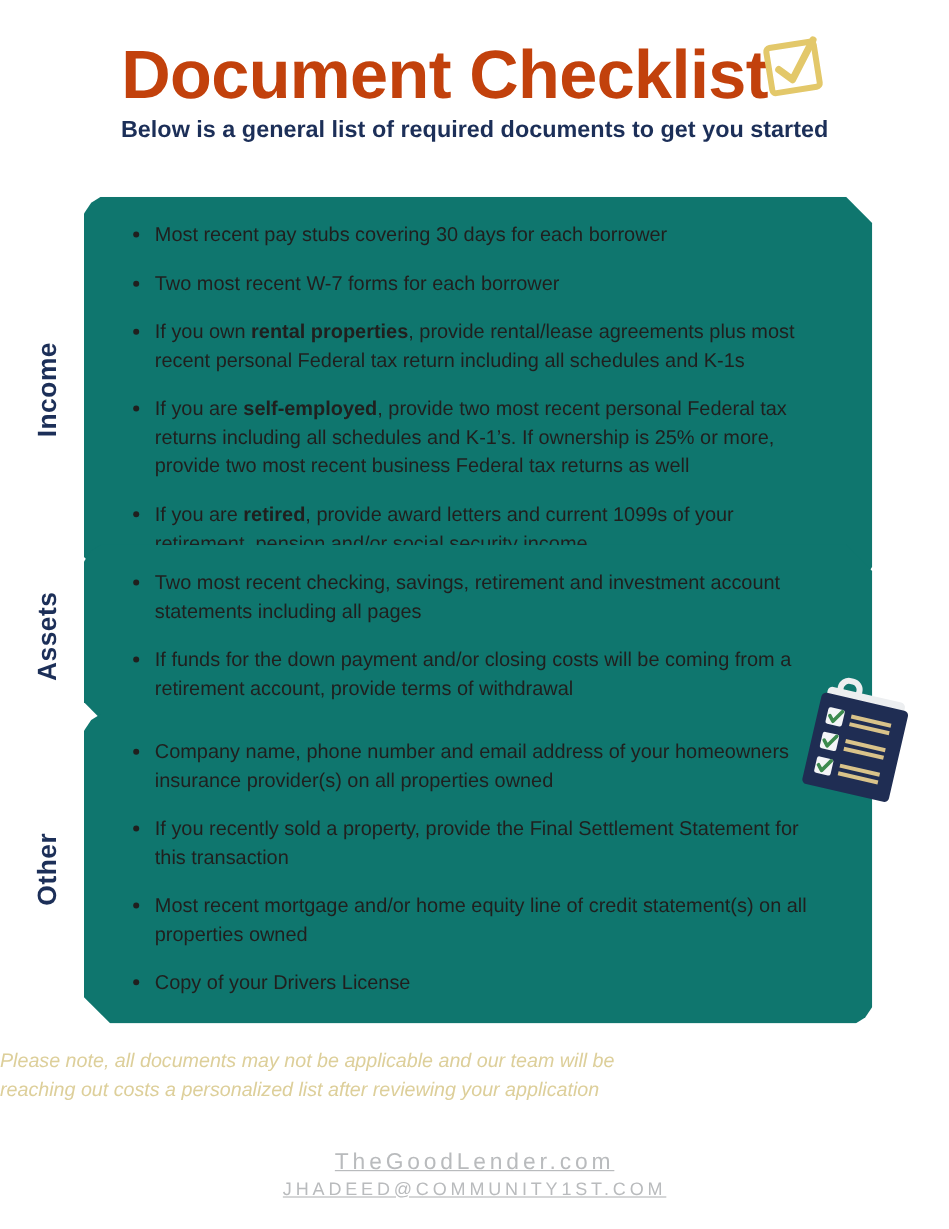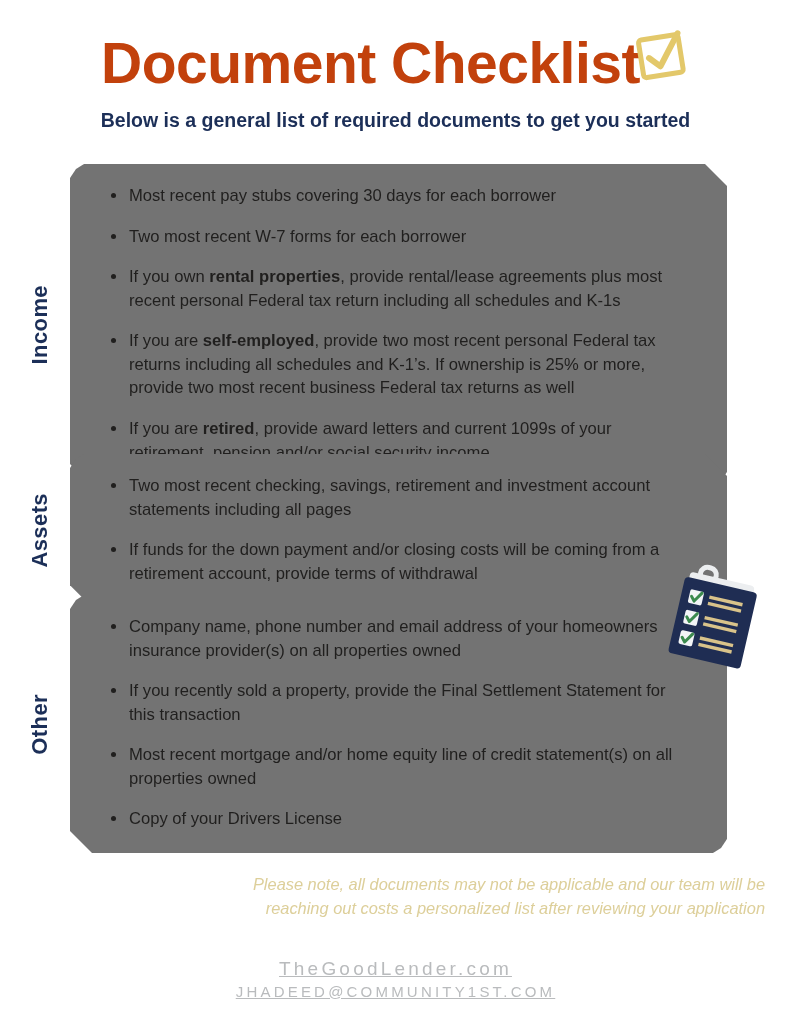--- a/index.html
+++ b/index.html
@@ -40,34 +40,34 @@
   }
   .title-check-icon {
     display: inline-block;
     vertical-align: middle;
     width: 56px;
     height: 56px;
     margin-left: -6px;
     margin-top: -14px;
   }
   .subtitle {
-    margin-top: 15px;
+    margin-top: 3px;
     font-size: 19.5px;
     color: #1c2f58;
     font-weight: bold;
   }
 
   
   .section {
     position: absolute;
     left: 70px;
     width: 657px;
   }
   .card {
-    background: #737373;
+    background: #0f766e;
     box-sizing: border-box;
     padding: 20px 34px 22px 38px;
     
     border-radius: 14px;
     clip-path: polygon(
       0 14px, 6px 5px, 14px 0,
       calc(100% - 22px) 0, 100% 22px,
       100% calc(100% - 14px), calc(100% - 6px) calc(100% - 5px), calc(100% - 14px) 100%,
       22px 100%, 0 calc(100% - 22px)
     );
@@ -128,21 +128,21 @@
     height: 112px;
     z-index: 5;
   }
 
   
   .note {
     position: absolute;
     left: 0;
     top: 873px;
     width: 765px;
-    text-align: right;
+    text-align: left;
     font-style: italic;
     font-size: 16.4px;
     line-height: 1.45;
     color: #ddcf9a;
   }
   .contact {
     position: absolute;
     left: 0;
     top: 957px;
     width: 791px;

